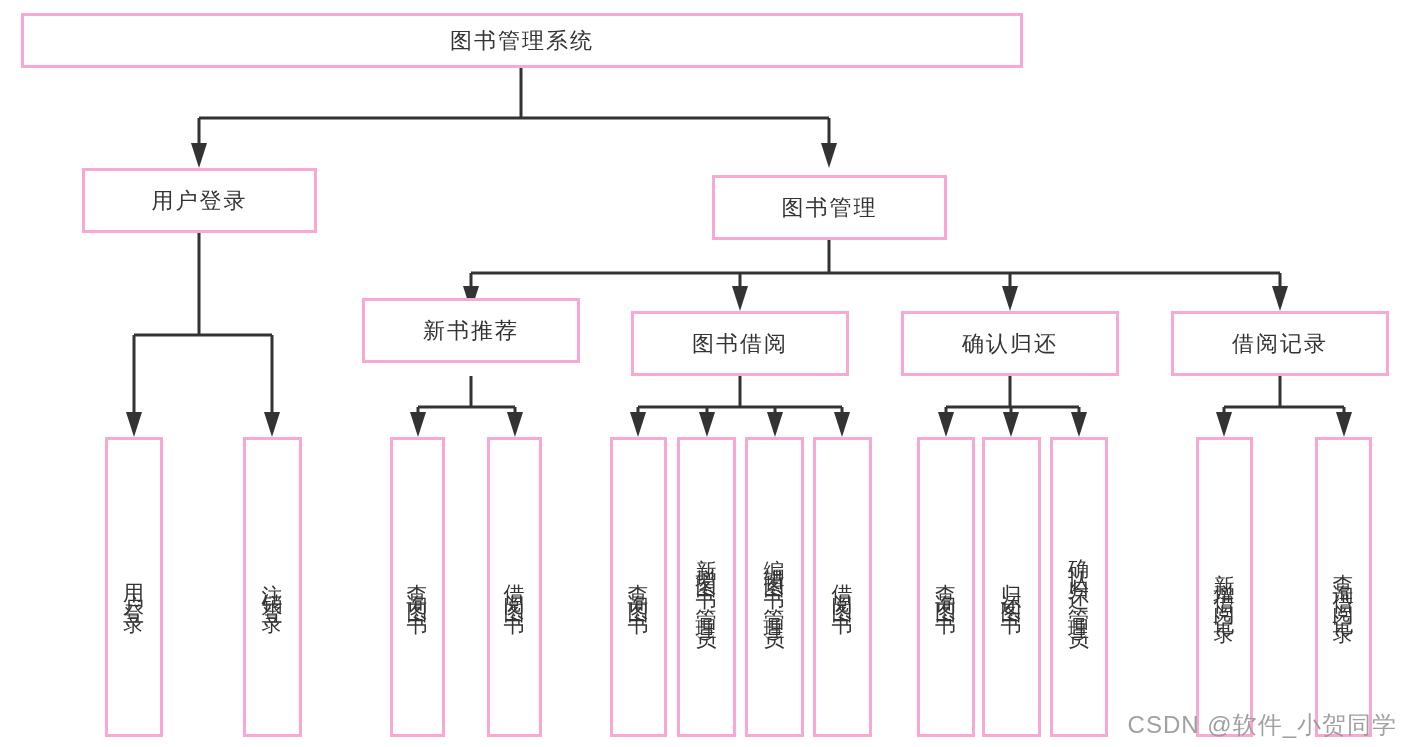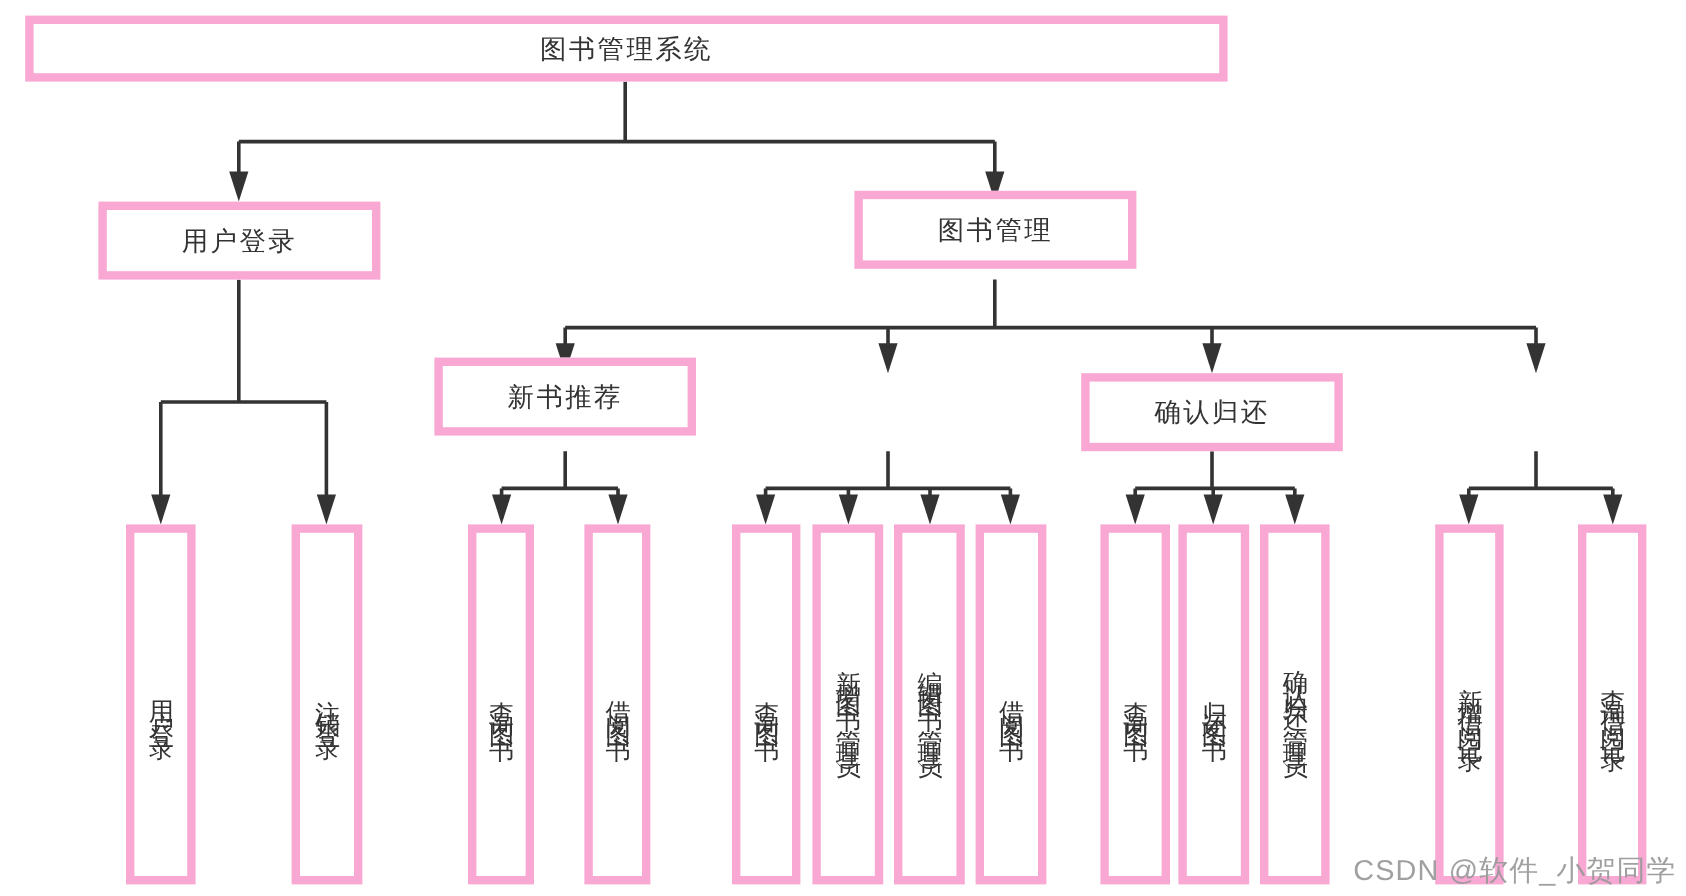--- a/index.html
+++ b/index.html
@@ -13,21 +13,21 @@
   }
   #connectors {
     position: absolute;
     left: 0; top: 0;
     width: 1405px; height: 747px;
   }
   .box {
     position: absolute;
     box-sizing: border-box;
     background: #ffffff;
-    border: 7px solid #f9a8d4;
+    border: 3px solid #f9a8d4;
     color: #333333;
     display: flex;
     align-items: center;
     justify-content: center;
     font-size: 22px;
     letter-spacing: 2px;
     white-space: nowrap;
   }
   .vbox {
     writing-mode: vertical-rl;
@@ -95,24 +95,26 @@
       <polygon points="1071,412 1087,412 1079,437"></polygon>
 
       <polygon points="1216,412 1232,412 1224,437"></polygon>
       <polygon points="1336,412 1352,412 1344,437"></polygon>
     </g>
   </svg>
 
   <div class="box" style="left:21px; top:13px; width:1002px; height:55px;">图书管理系统</div>
 
   <div class="box" style="left:82px; top:168px; width:235px; height:65px;">用户登录</div>
-  <div class="box" style="left:712px; top:159px; width:235px; height:65px;">图书管理</div>
+  <div class="box" style="left:712px; top:175px; width:235px; height:65px;">图书管理</div>
 
   <div class="box" style="left:362px; top:298px; width:218px; height:65px;">新书推荐</div>
+  <div class="box" style="left:631px; top:311px; width:218px; height:65px;">图书借阅</div>
   <div class="box" style="left:901px; top:311px; width:218px; height:65px;">确认归还</div>
+  <div class="box" style="left:1171px; top:311px; width:218px; height:65px;">借阅记录</div>
 
   <div class="box vbox" style="left:105px; top:437px; width:58px; height:300px;">用户登录</div>
   <div class="box vbox" style="left:243px; top:437px; width:59px; height:300px;">注销登录</div>
 
   <div class="box vbox" style="left:390px; top:437px; width:55px; height:300px;">查询图书</div>
   <div class="box vbox" style="left:487px; top:437px; width:55px; height:300px;">借阅图书</div>
 
   <div class="box vbox" style="left:610px; top:437px; width:57px; height:300px;">查询图书</div>
   <div class="box vbox" style="left:677px; top:437px; width:59px; height:300px;">新增图书（管理员）</div>
   <div class="box vbox" style="left:745px; top:437px; width:59px; height:300px;">编辑图书（管理员）</div>

